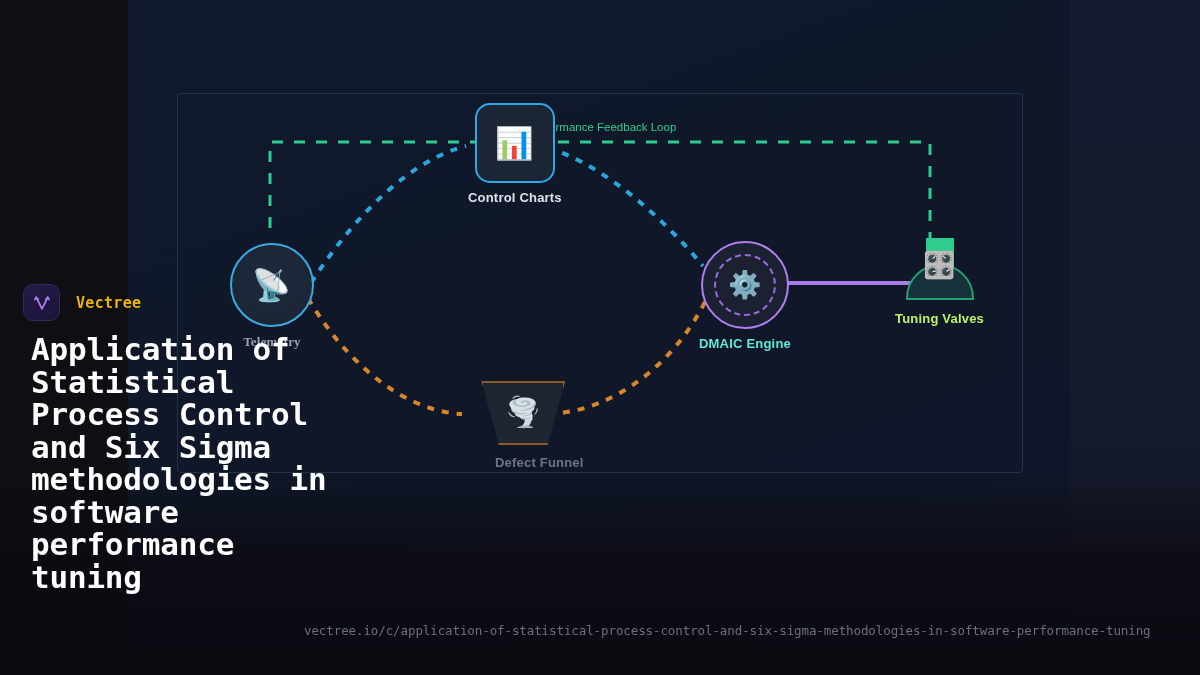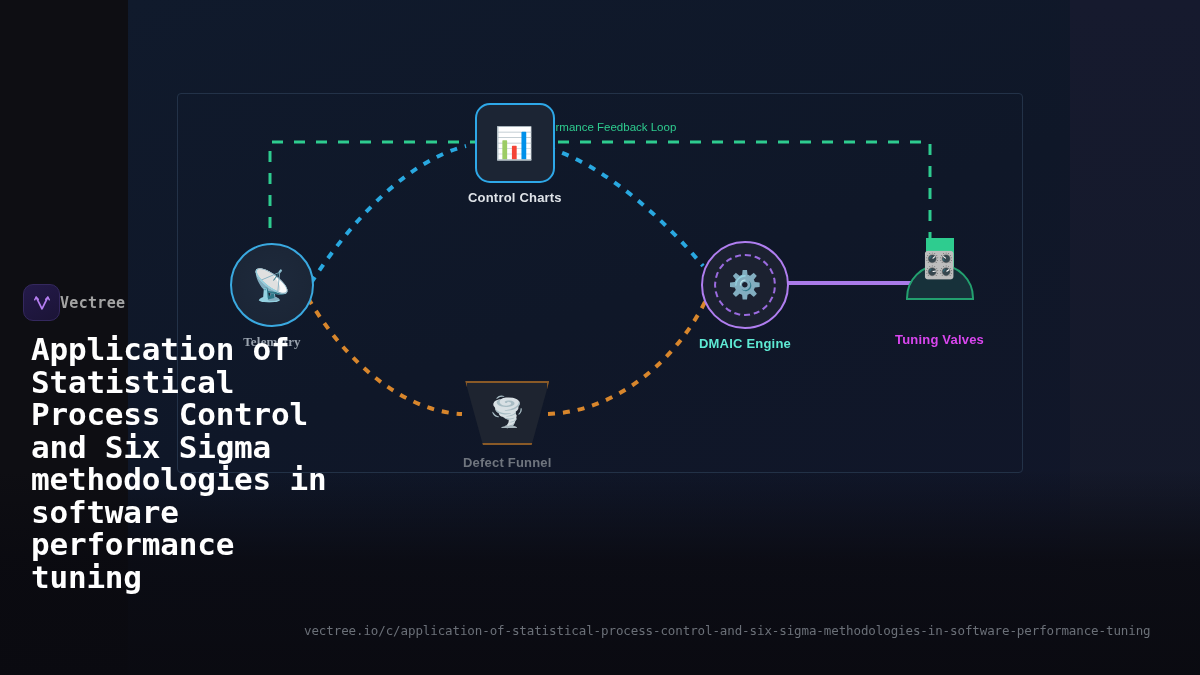--- a/index.html
+++ b/index.html
@@ -148,21 +148,21 @@
     border-top-left-radius: 34px; border-top-right-radius: 34px;
     background: #17313a;
     box-sizing: border-box;
   }
   .valve-glyph {
     position: absolute;
     left: 0; right: 0; top: 14px;
     text-align: center;
     font-size: 26px; line-height: 1;
   }
-  #node-valves .node-label { color: #d946ef; margin-top: 32px; }
+  #node-valves .node-label { color: #bef264; margin-top: 11px; }
 
   
   #node-funnel { left: 463px; top: 381px; }
   .shape-funnel {
     position: relative;
     width: 84px; height: 64px;
     display: flex; align-items: center; justify-content: center;
   }
   .funnel-body {
     position: absolute;
@@ -172,21 +172,21 @@
     border: 2px solid #8a5a27;
     box-sizing: border-box;
     clip-path: polygon(0% 0%, 100% 0%, 79% 100%, 21% 100%);
   }
   .funnel-glyph {
     position: relative;
     font-size: 29px; line-height: 1;
     margin-top: -2px;
     opacity: .95;
   }
-  #node-funnel .node-label { color: #6f757e; margin-top: 10px; }
+  #node-funnel .node-label { color: #6f757e; margin-top: 10px; margin-left: 32px; }
 
   
   #feedback-label {
     position: absolute;
     left: 528px; top: 121px;
     font-size: 11.5px;
     color: #2ecc8f;
     white-space: nowrap;
     z-index: 3;
   }
@@ -199,22 +199,22 @@
     z-index: 10;
   }
   #brand-logo {
     width: 35px; height: 35px;
     border-radius: 10px;
     background: linear-gradient(150deg, #241a4a 0%, #1b1436 100%);
     border: 1px solid #34285e;
     display: flex; align-items: center; justify-content: center;
   }
   #brand-name {
-    margin-left: 0;
-    color: #a3a3a3;
+    margin-left: 16px;
+    color: #eab308;
     font-family: "DejaVu Sans Mono", monospace;
     font-size: 15px;
     font-weight: bold;
     letter-spacing: .3px;
   }
 
   #headline {
     position: absolute;
     left: 23px; top: 325px;
     width: 300px;

